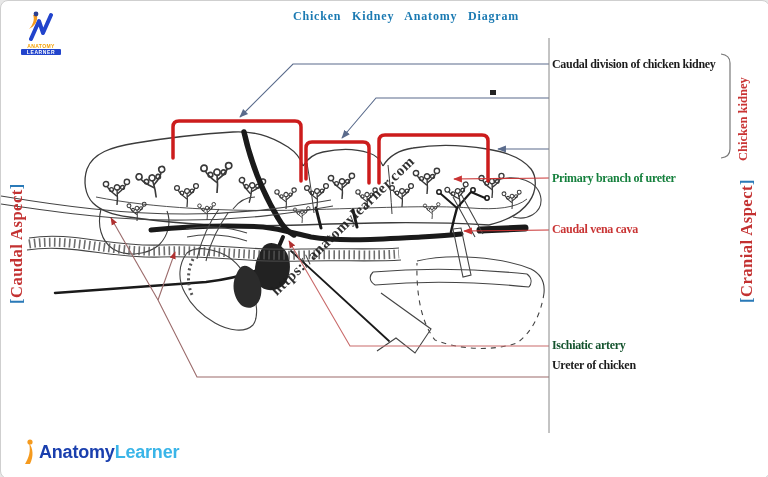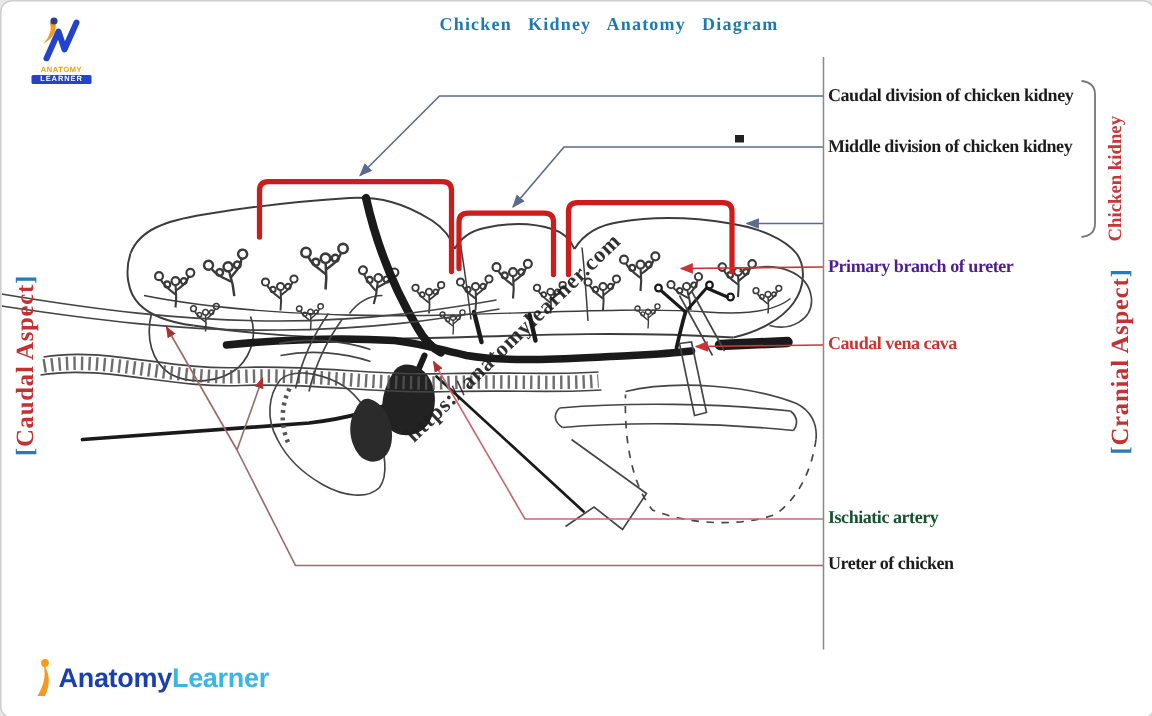--- a/index.html
+++ b/index.html
@@ -12,21 +12,21 @@
   .title{
     position:absolute;left:405px;top:8px;transform:translateX(-50%);
     color:#1b7ab2;font-size:12px;font-weight:700;letter-spacing:.8px;word-spacing:7px;
     white-space:nowrap;
   }
   .ann{
     position:absolute;left:551px;transform:translateY(-50%);
     font-weight:700;font-size:12px;letter-spacing:-0.3px;white-space:nowrap;
   }
   .c-black{color:#1c1c1c;}
-  .c-teal{color:#4c1d95;}
+  .c-teal{color:#15803d;}
   .c-red{color:#c93434;}
   .c-pink{color:#14532d;}
   .vtext{
     position:absolute;writing-mode:vertical-rl;transform:rotate(180deg);
     font-weight:700;white-space:nowrap;
   }
   .aspect{font-size:16.5px;letter-spacing:.5px;}
   .aspect .br{color:#2a7ab8;}
   .aspect .tx{color:#c33131;}
   #aspect-left{left:6px;top:160px;height:165px;text-align:center;}
@@ -172,25 +172,24 @@
     </g>
 
     <line x1="548" y1="37" x2="548" y2="432" stroke="#888" stroke-width="1"></line>
     <path d="M720,53 Q729,54 729,62 L729,148 Q729,156 720,157" fill="none" stroke="#777" stroke-width="1.2"></path>
     <rect x="489" y="89" width="6" height="5" fill="#222"></rect>
   </svg>
 
   <div class="title">Chicken Kidney Anatomy Diagram</div>
 
   <div class="ann c-black" style="top:63px">Caudal division of chicken kidney</div>
-  <div class="ann c-black" style="top:97px">Middle division of chicken kidney</div>
   <div class="ann c-teal" style="top:177px">Primary branch of ureter</div>
   <div class="ann c-red" style="top:228px">Caudal vena cava</div>
   <div class="ann c-pink" style="top:344px">Ischiatic artery</div>
-  <div class="ann c-black" style="top:375px">Ureter of chicken</div>
+  <div class="ann c-black" style="top:364px">Ureter of chicken</div>
 
   <div class="vtext aspect" id="aspect-left">
     <span class="br">[</span><span class="tx">Caudal Aspect</span><span class="br">]</span>
   </div>
   <div class="vtext aspect" id="aspect-right">
     <span class="br">[</span><span class="tx">Cranial Aspect</span><span class="br">]</span>
   </div>
   <div class="vtext" id="chicken-kidney">Chicken kidney</div>
 
   <div class="watermark">https://anatomylearner.com</div>

